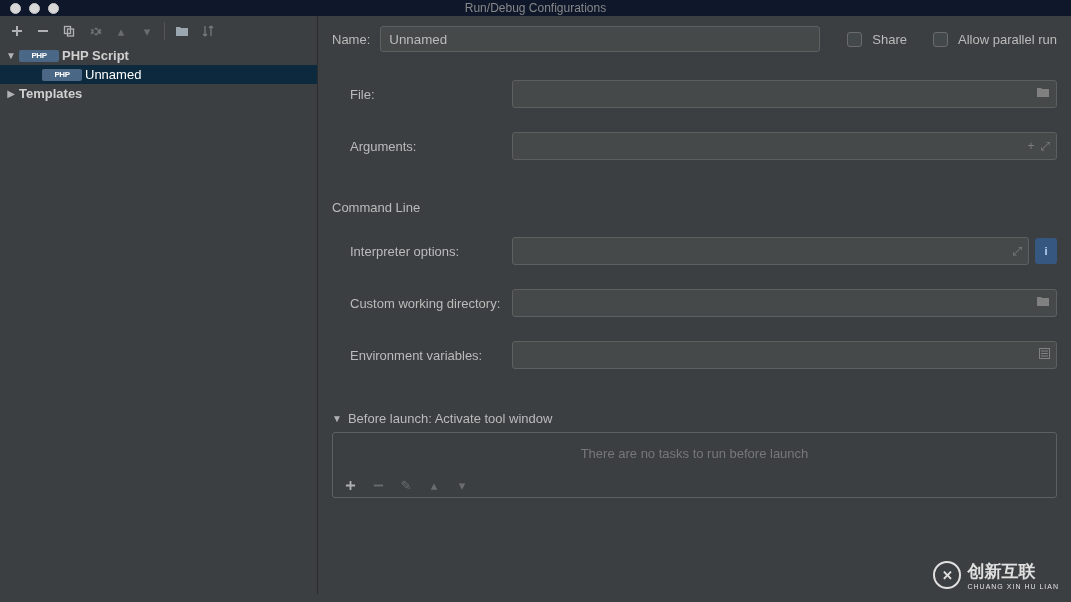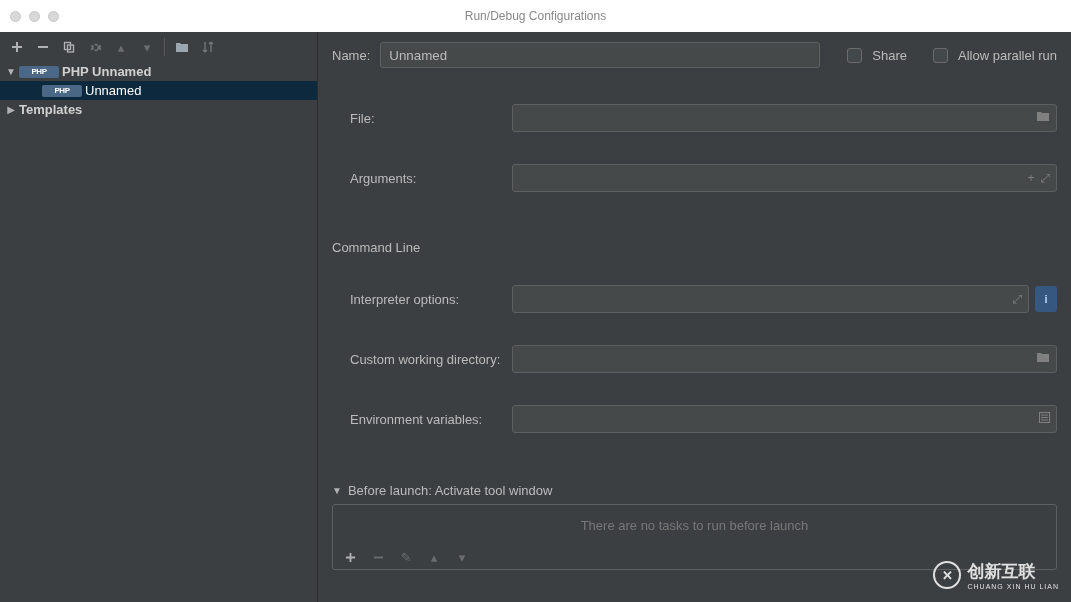--- a/index.html
+++ b/index.html
@@ -1,39 +1,39 @@
 <!DOCTYPE html>
 <html><head>
 <meta charset="utf-8">
 <style>
 * { box-sizing: border-box; margin: 0; padding: 0; font-family: -apple-system, BlinkMacSystemFont, "Segoe UI", Arial, sans-serif; }
 body { width: 1071px; height: 602px; background: #3c3f41; color: #bbbbbb; font-size: 13px; overflow: hidden; position: relative; }
 
-.titlebar { height: 32px; background: #ffffff; display: flex; align-items: center; position: relative; }
+.titlebar { height: 16px; background: #0f172a; display: flex; align-items: center; position: relative; }
 .traffic-lights { display: flex; gap: 8px; position: absolute; left: 10px; }
 .traffic-light { width: 11px; height: 11px; border-radius: 50%; background: #d8d8d8; border: 1px solid #c8c8c8; }
 .title { position: absolute; width: 100%; text-align: center; color: #888; font-size: 12px; }
 
 .content { display: flex; height: calc(602px - 24px); }
 .sidebar { width: 318px; background: #3c3f41; border-right: 1px solid #2b2b2b; display: flex; flex-direction: column; }
 .toolbar { height: 30px; display: flex; align-items: center; padding: 0 8px; gap: 8px; }
 .toolbar-icon { width: 18px; height: 18px; display: flex; align-items: center; justify-content: center; color: #afb1b3; cursor: pointer; }
 .toolbar-sep { width: 1px; height: 18px; background: #555; }
 
 .tree { flex: 1; }
 .tree-item { display: flex; align-items: center; height: 19px; padding-left: 6px; gap: 3px; }
 .tree-item.level1 { padding-left: 6px; }
 .tree-item.level2 { padding-left: 42px; }
 .tree-item.selected { background: #0d293e; color: #ffffff; }
 .tree-disclosure { width: 10px; text-align: center; color: #afb1b3; font-size: 10px; }
 .tree-icon { width: 40px; height: 12px; display: flex; align-items: center; justify-content: center; font-size: 8px; background: #4a6785; color: #fff; border-radius: 2px; font-weight: bold; letter-spacing: -0.5px; }
 .tree-label { white-space: nowrap; }
 .bold { font-weight: 600; color: #d0d0d0; }
 
-.main { flex: 1; padding: 10px 14px 0 14px; display: flex; flex-direction: column; gap: 24px; }
+.main { flex: 1; padding: 10px 14px 0 14px; display: flex; flex-direction: column; gap: 16px; }
 .row { display: flex; align-items: center; gap: 10px; }
 .name-row { margin-bottom: 12px; }
 .label { color: #bbbbbb; }
 .input { background: #45494a; border: 1px solid #5e6060; border-radius: 3px; height: 26px; padding: 0 8px; color: #bbbbbb; }
 .input.name { width: 440px; }
 .spacer { flex: 1; }
 .checkbox { width: 15px; height: 15px; background: #43494a; border: 1px solid #6b6b6b; border-radius: 3px; display: flex; align-items: center; justify-content: center; }
 .check-mark { color: #bbbbbb; font-size: 11px; }
 
 .section-label { color: #bbbbbb; margin-top: 6px; margin-bottom: 6px; }
@@ -104,21 +104,21 @@
       <div class="toolbar-icon" style="opacity:.5">
           <svg width="12" height="12" viewBox="0 0 12 12" stroke="#afb1b3" stroke-width="1.3">
             <path d="M3 1v10M3 11l-2-2M3 11l2-2M9 11V1M9 1l-2 2M9 1l2 2"></path>
           </svg>
         </div>
     </div>
     <div class="tree">
       <div class="tree-item level1">
         <span class="tree-disclosure">▼</span>
         <span class="tree-icon">PHP</span>
-        <span class="tree-label bold">PHP Unnamed</span>
+        <span class="tree-label bold">PHP Script</span>
       </div>
       <div class="tree-item level2 selected">
         <span class="tree-icon">PHP</span>
         <span class="tree-label">Unnamed</span>
       </div>
       <div class="tree-item level1">
         <span class="tree-disclosure">▶</span>
         <span class="tree-label bold">Templates</span>
       </div>
     </div>

